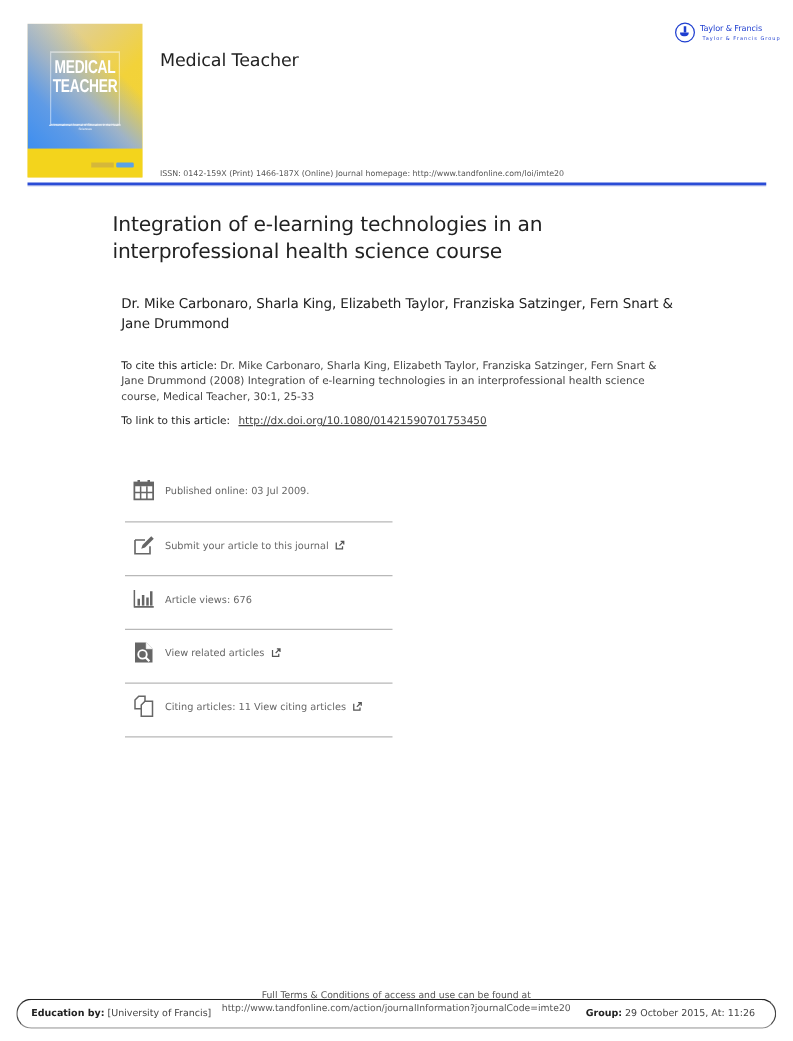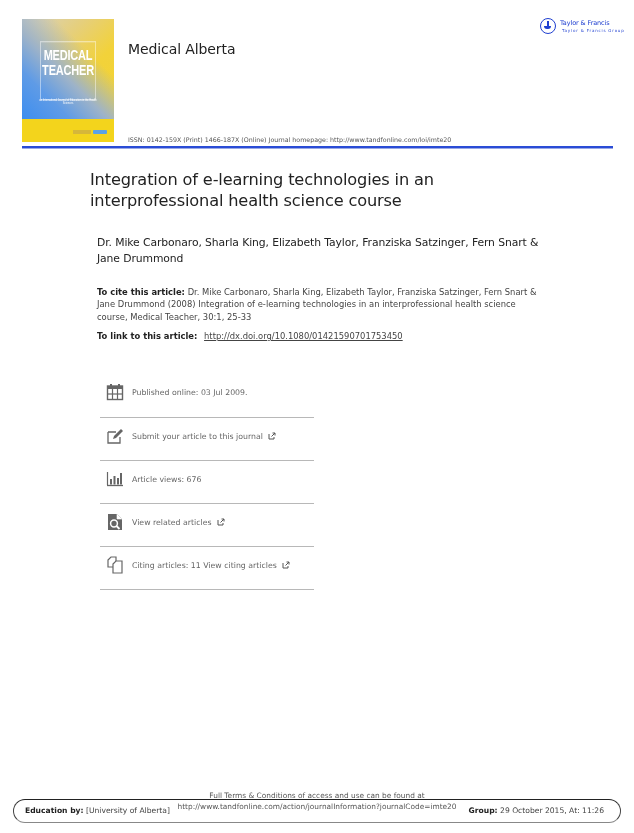--- a/index.html
+++ b/index.html
@@ -75,21 +75,21 @@
       position: absolute; left: 90px; top: 169px; width: 440px; font-size: 16.2px; line-height: 21px;
       color: #222; letter-spacing: -0.15px;
     }
     .authors {
       position: absolute; left: 97px; top: 235px; width: 450px; font-size: 10.8px; line-height: 15.5px; color: #222;
       letter-spacing: -0.1px;
     }
     .cite {
       position: absolute; left: 97px; top: 286px; width: 445px; font-size: 8.4px; line-height: 12.4px; color: #444;
     }
-    .cite b, .link-line b { color: #222; font-weight: bold; }
+    .cite b, .link-line b { color: #222; font-weight: normal; }
     .link-line {
       position: absolute; left: 97px; top: 331px; font-size: 8.4px; color: #444; white-space: nowrap;
     }
     .link-line a { color: #444; text-decoration: underline; margin-left: 4px; }
 
     .info-list {
       position: absolute; left: 100px; top: 374px; width: 214px;
     }
     .info-item {
       position: relative; height: 43px; border-bottom: 1.5px solid #b8b8b8;
@@ -129,21 +129,21 @@
   <div class="yellow-band"></div>
   <div class="cover-title">
     <div>MEDICAL</div>
     <div>TEACHER</div>
   </div>
   <div class="cover-sub">an International Journal of Education in the Health Sciences</div>
   <div class="cover-logo2"></div>
   <div class="cover-logo"></div>
 </div>
 
-<div class="journal-name">Medical Alberta</div>
+<div class="journal-name">Medical Teacher</div>
 
 <div class="issn-line">
   <span>ISSN: 0142-159X (Print) 1466-187X (Online) Journal homepage:</span>
   <span class="hp-url">http://www.tandfonline.com/loi/imte20</span>
 </div>
 
 <div class="tf-logo">
   <div class="circle"></div>
   <div class="tf-name">Taylor &amp; Francis</div>
   <div class="tf-sub">Taylor &amp; Francis Group</div>
@@ -236,19 +236,19 @@
 </div>
 
 <div class="terms">
   <div>Full Terms &amp; Conditions of access and use can be found at</div>
   <div>http://www.tandfonline.com/action/journalInformation?journalCode=imte20</div>
 </div>
 
 <div class="footer-box">
   <div class="dl">
     <b>Education by:</b>
-    <span>[University of Alberta]</span>
+    <span>[University of Francis]</span>
   </div>
   <div class="date">
     <b>Group:</b>
     <span>29 October 2015, At: 11:26</span>
   </div>
 </div>
 
 </body></html>

